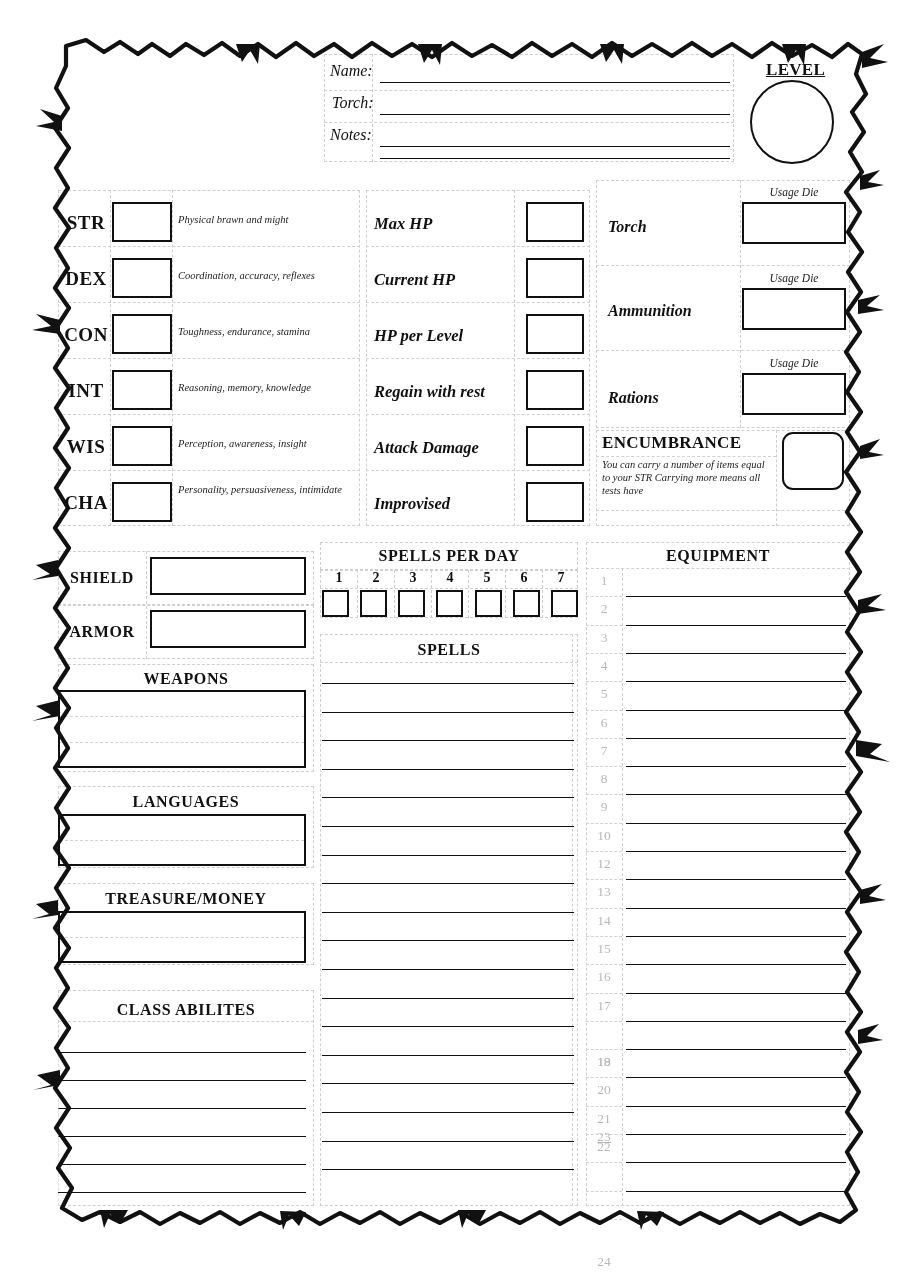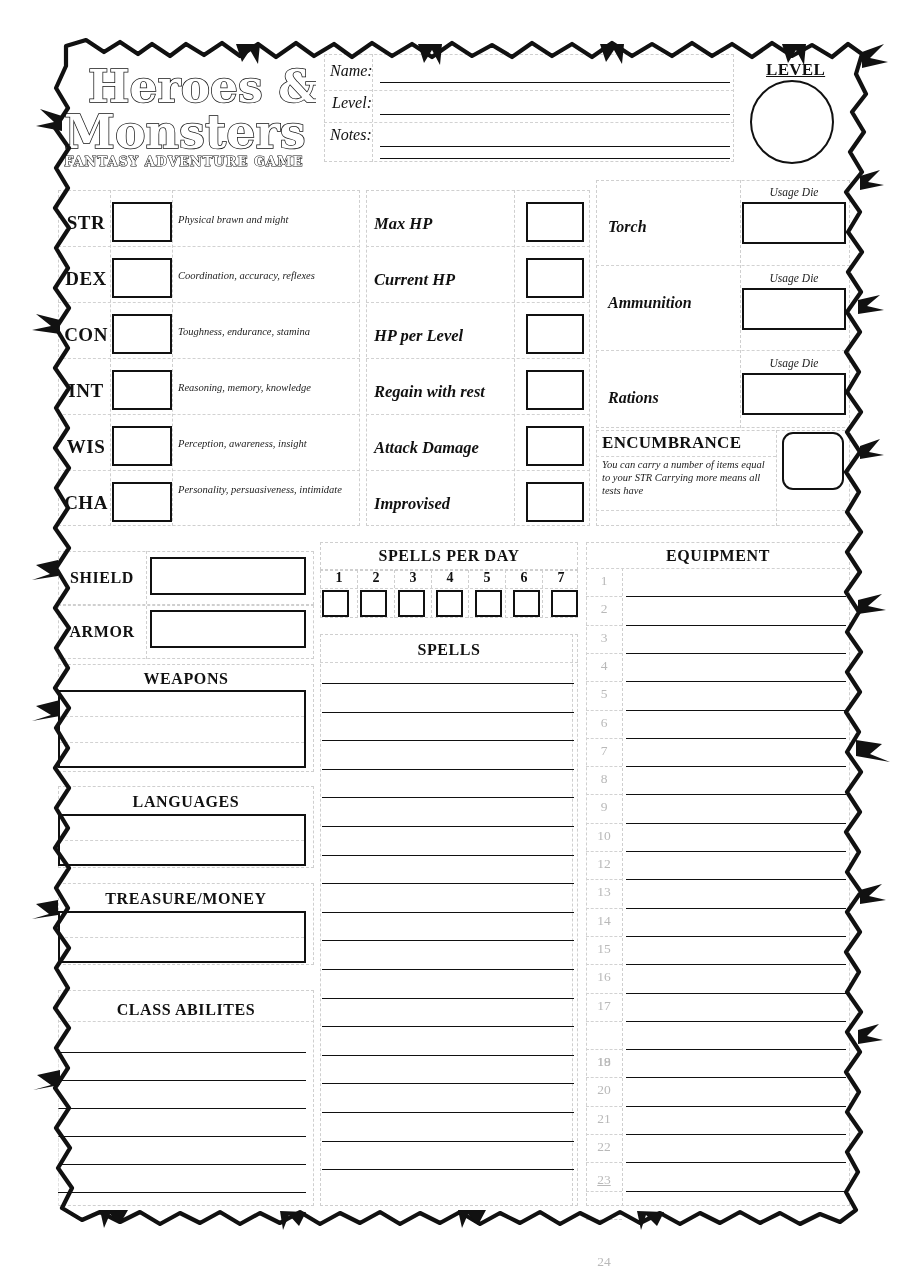--- a/index.html
+++ b/index.html
@@ -134,35 +134,28 @@
       <path d="M306,1212 l-7,14 -10,-11 -6,15 -3,-19 z"></path>
       <path d="M486,1210 l-8,15 -10,-11 -6,14 -4,-18 z"></path>
       <path d="M664,1212 l-7,14 -11,-11 -5,15 -4,-19 z"></path>
       <path d="M236,44 l6,18 8,-12 8,14 2,-20 z"></path>
       <path d="M418,44 l6,19 8,-13 8,15 2,-21 z"></path>
       <path d="M600,44 l6,18 8,-12 8,14 2,-20 z"></path>
       <path d="M782,44 l6,19 8,-13 8,15 2,-21 z"></path>
     </g>
   </svg>
 
-  <div id="logo">
-    <svg viewBox="0 0 258 118">
-      <text class="logo-txt" x="30" y="50" font-size="44">Heroes &amp;</text>
-      <text class="logo-txt" x="6" y="96" font-size="46">Monsters</text>
-      <text class="logo-sub" x="6" y="114" font-size="13">FANTASY ADVENTURE GAME</text>
-    </svg>
-  </div>
 
   <div class="cell" style="left:324px;top:54px;width:410px;height:108px;"></div>
   <div class="rule-thin" style="left:324px;top:90px;width:410px;"></div>
   <div class="rule-thin" style="left:324px;top:122px;width:410px;"></div>
   <div class="rule-thin" style="left:372px;top:54px;width:0;height:108px;border-top:none;border-left:1px dashed #cfcfcf;"></div>
 
   <div class="field-lbl" style="position:absolute;left:330px;top:62px;">Name:</div>
-  <div class="field-lbl" style="position:absolute;left:332px;top:94px;">Level:</div>
+  <div class="field-lbl" style="position:absolute;left:332px;top:94px;">Torch:</div>
   <div class="field-lbl" style="position:absolute;left:330px;top:126px;">Notes:</div>
 
   <div class="rule" style="left:380px;top:82px;width:350px;"></div>
   <div class="rule" style="left:380px;top:114px;width:350px;"></div>
   <div class="rule" style="left:380px;top:146px;width:350px;"></div>
   <div class="rule" style="left:380px;top:158px;width:350px;"></div>
 
   <div class="head-big" style="position:absolute;left:766px;top:60px;text-decoration:underline;">LEVEL</div>
   <div class="circle" style="left:750px;top:80px;width:84px;height:84px;"></div>
   <div style="position:absolute;left:750px;top:110px;width:84px;text-align:center;font-size:22px;font-weight:700;"></div>
@@ -242,21 +235,21 @@
   <div class="rule-thin" style="left:596px;top:265px;width:254px;"></div>
   <div class="rule-thin" style="left:596px;top:350px;width:254px;"></div>
   <div class="rule-thin" style="left:740px;top:180px;width:0;height:248px;border-top:none;border-left:1px dashed #cfcfcf;"></div>
 
   <div class="usage-die" style="position:absolute;left:742px;top:186px;width:104px;">Usage Die</div>
   <div class="lbl-res" style="position:absolute;left:608px;top:218px;">Torch</div>
   <div class="inbox" style="left:742px;top:202px;width:104px;height:42px;"></div>
   <div style="position:absolute;left:742px;top:213px;width:104px;text-align:center;font-size:18px;"></div>
 
   <div class="usage-die" style="position:absolute;left:742px;top:272px;width:104px;">Usage Die</div>
-  <div class="lbl-res" style="position:absolute;left:608px;top:294px;">Ammunition</div>
+  <div class="lbl-res" style="position:absolute;left:608px;top:302px;">Ammunition</div>
   <div class="inbox" style="left:742px;top:288px;width:104px;height:42px;"></div>
   <div style="position:absolute;left:742px;top:299px;width:104px;text-align:center;font-size:18px;"></div>
 
   <div class="usage-die" style="position:absolute;left:742px;top:357px;width:104px;">Usage Die</div>
   <div class="lbl-res" style="position:absolute;left:608px;top:389px;">Rations</div>
   <div class="inbox" style="left:742px;top:373px;width:104px;height:42px;"></div>
   <div style="position:absolute;left:742px;top:384px;width:104px;text-align:center;font-size:18px;"></div>
 
   <div class="cell" style="left:596px;top:430px;width:254px;height:96px;"></div>
   <div class="rule-thin" style="left:596px;top:456px;width:180px;"></div>
@@ -464,21 +457,21 @@
       <div style="position: absolute; left: 630px; top: 1083.4px; width: 212px; font-size: 13px;"></div>
       <div class="rule-thin" style="left: 586px; top: 1134px; width: 36px;"></div>
       <div class="eq-num" style="position: absolute; left: 586px; top: 1110.7px; width: 36px;">21</div>
       <div class="rule" style="left: 626px; top: 1134px; width: 220px;"></div>
       <div style="position: absolute; left: 630px; top: 1111.7px; width: 212px; font-size: 13px;"></div>
       <div class="rule-thin" style="left: 586px; top: 1162.3px; width: 36px;"></div>
       <div class="eq-num" style="position: absolute; left: 586px; top: 1139px; width: 36px;">22</div>
       <div class="rule" style="left: 626px; top: 1162.3px; width: 220px;"></div>
       <div style="position: absolute; left: 630px; top: 1140px; width: 212px; font-size: 13px;"></div>
       <div class="rule-thin" style="left: 586px; top: 1190.6px; width: 36px;"></div>
-      <div class="eq-num" style="position: absolute; left: 586px; top: 1172px; width: 36px; text-decoration: underline;">23</div>
+      <div class="eq-num" style="position: absolute; left: 586px; top: 1129px; width: 36px; text-decoration: underline;">23</div>
       <div class="rule" style="left: 626px; top: 1190.6px; width: 220px;"></div>
       <div style="position: absolute; left: 630px; top: 1168.3px; width: 212px; font-size: 13px;"></div>
       <div class="rule-thin" style="left: 586px; top: 1218.9px; width: 36px;"></div>
       <div class="eq-num" style="position: absolute; left: 586px; top: 1254px; width: 36px;">24</div>
       <div style="position: absolute; left: 630px; top: 1196.6px; width: 212px; font-size: 13px;"></div>
     </div>
 
 </div>
 
 </body></html>

